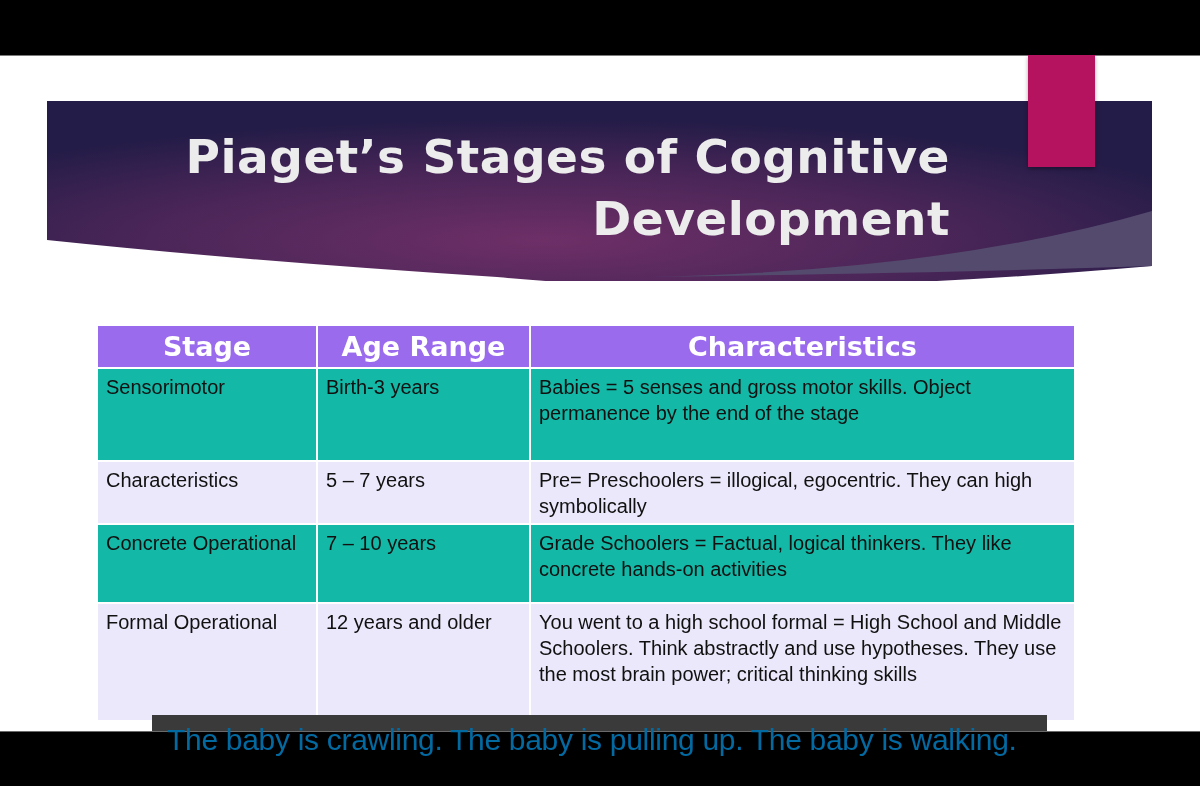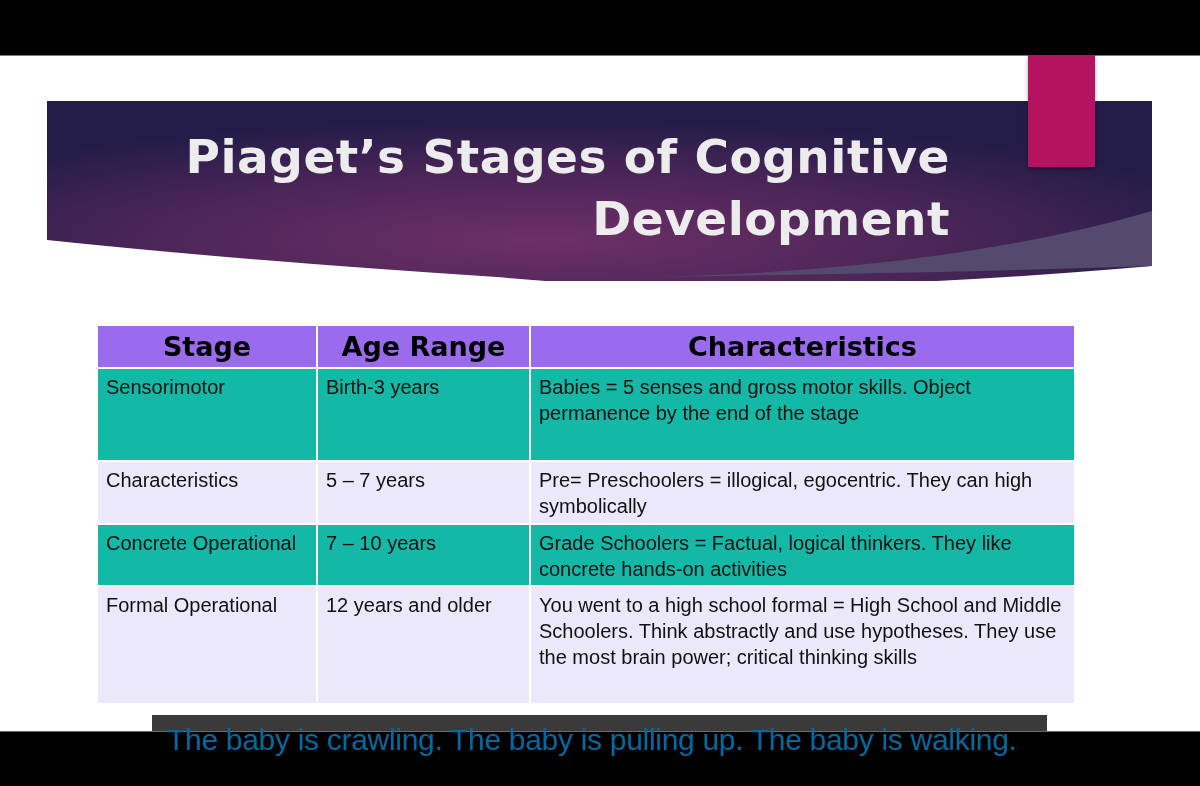--- a/index.html
+++ b/index.html
@@ -37,21 +37,21 @@
     margin:0;
   }
   .stages-table {
     position:absolute; left:96px; top:324px; width:978px;
     border-collapse:collapse; table-layout:fixed;
   }
   .stages-table th, .stages-table td {
     border:2px solid #ffffff; vertical-align:top;
   }
   .stages-table th {
-    background:#9b6bee; color:#000000;
+    background:#9b6bee; color:#ffffff;
     font-family:"DejaVu Sans", sans-serif; font-weight:bold;
     font-size:27px; height:41px; padding:0; text-align:center;
     vertical-align:middle; line-height:41px;
   }
   .stages-table td {
     color:#111; font-size:20px; line-height:26px;
     padding:5px 8px 0 8px;
   }
   .row-dark td { background:#14b8a6; }
   .row-light td { background:#ece8fb; }
@@ -108,21 +108,21 @@
     <tr class="row-dark" style="height:93px">
       <td>Sensorimotor</td>
       <td>Birth-3 years</td>
       <td>Babies = 5 senses and gross motor skills. Object permanence by the end of the stage</td>
     </tr>
     <tr class="row-light" style="height:63px">
       <td>Characteristics</td>
       <td>5 – 7 years</td>
       <td>Pre= Preschoolers = illogical, egocentric. They can high symbolically</td>
     </tr>
-    <tr class="row-dark" style="height:62px">
+    <tr class="row-dark" style="height:79px">
       <td>Concrete Operational</td>
       <td>7 – 10 years</td>
       <td>Grade Schoolers = Factual, logical thinkers. They like concrete hands-on activities</td>
     </tr>
     <tr class="row-light" style="height:118px">
       <td>Formal Operational</td>
       <td>12 years and older</td>
       <td>You went to a high school formal = High School and Middle Schoolers. Think abstractly and use hypotheses. They use the most brain power; critical thinking skills</td>
     </tr>
   </tbody>

